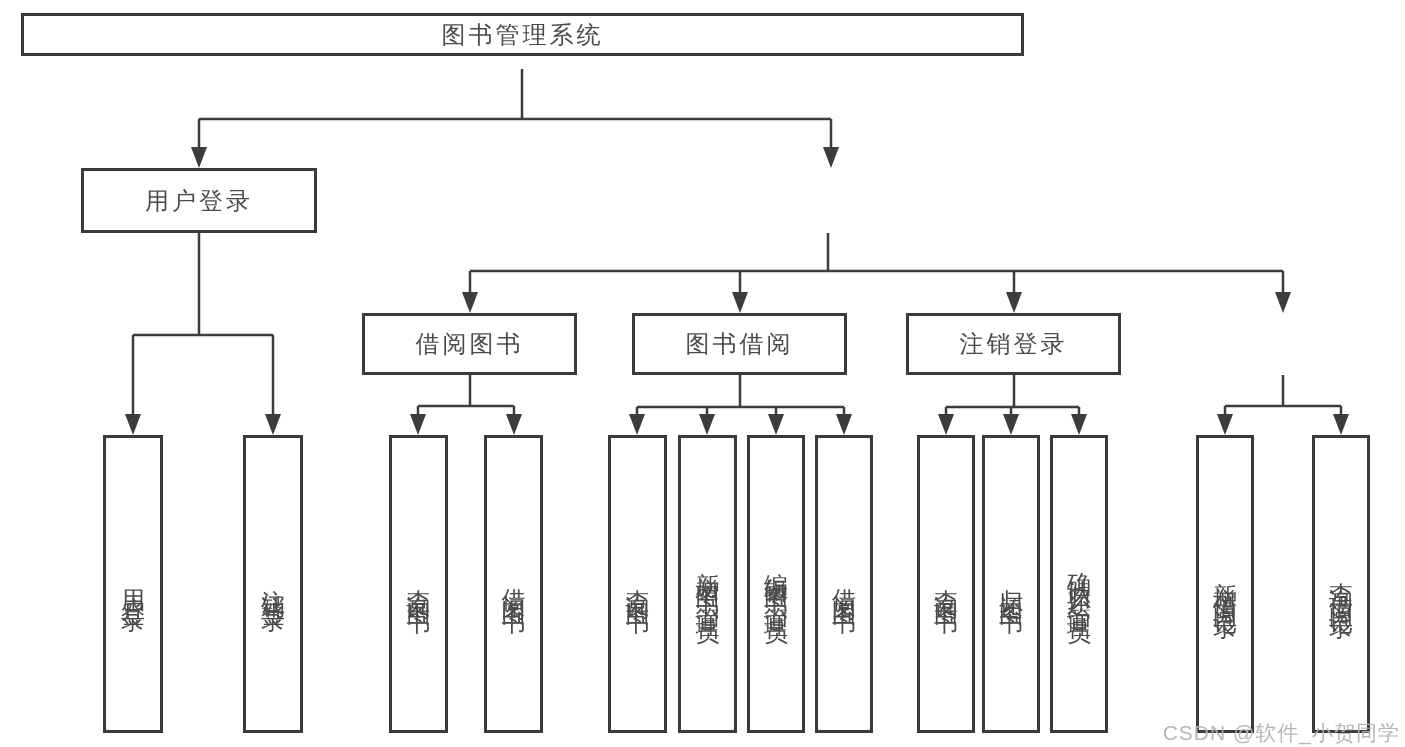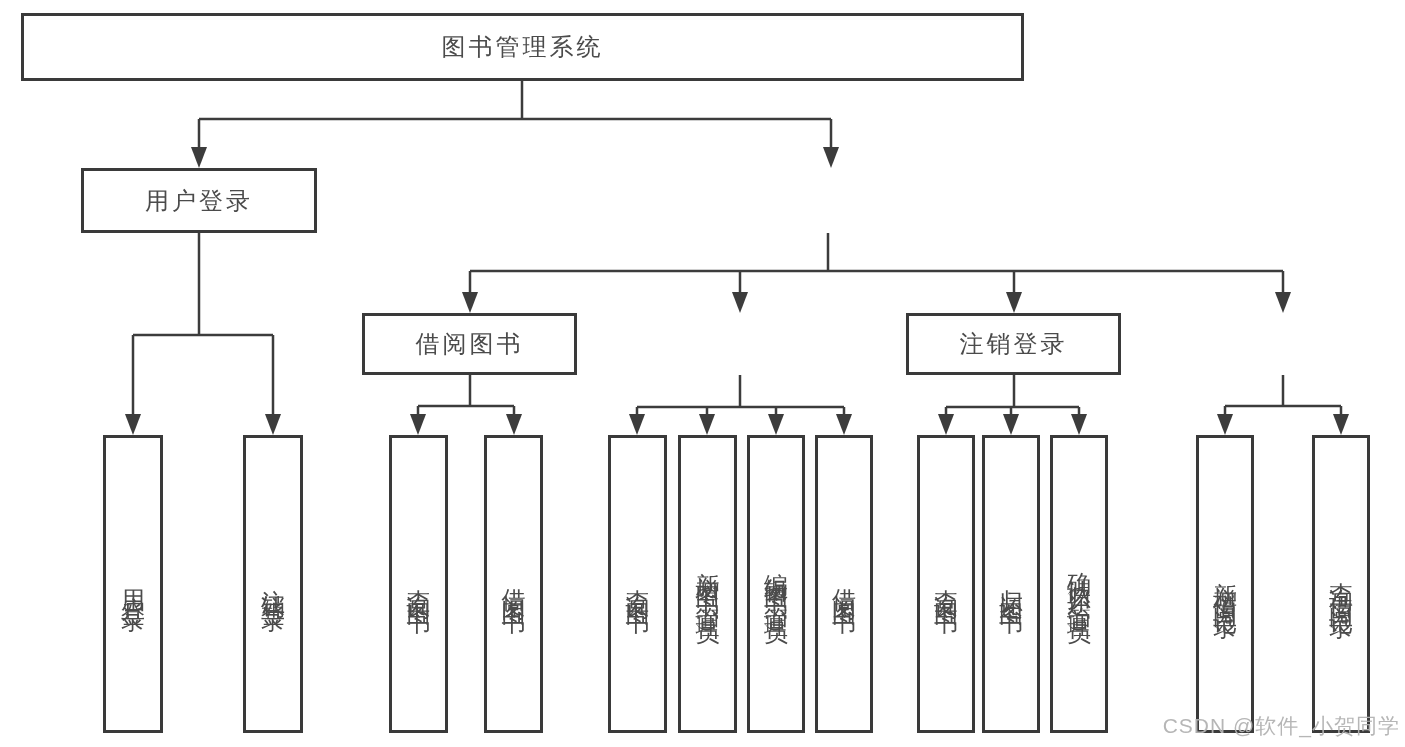--- a/index.html
+++ b/index.html
@@ -13,21 +13,21 @@
   .node{
     position:absolute;box-sizing:border-box;background:#fff;border:3px solid #3a3a3a;
     color:#4b4b4b;display:flex;align-items:center;justify-content:center;
     font-size:24px;letter-spacing:3px;z-index:2;white-space:nowrap;
   }
   .vnode{
     writing-mode:vertical-rl;text-orientation:mixed;
     letter-spacing:7px;line-height:1;white-space:normal;font-size:24px;
   }
   .watermark{
-    position:absolute;right:5px;bottom:7px;z-index:3;
+    position:absolute;right:5px;bottom:0;z-index:3;
     color:rgba(178,178,178,0.95);font-size:21px;letter-spacing:1px;
   }
 </style>
 </head>
 <body>
 
 <div class="stage">
 
   <svg class="connectors" viewBox="0 0 1405 747" xmlns="http://www.w3.org/2000/svg">
     <g>
@@ -55,25 +55,26 @@
       <polygon points="768,414 784,414 776,435"></polygon>
       <polygon points="836,414 852,414 844,435"></polygon>
       <polygon points="938,414 954,414 946,435"></polygon>
       <polygon points="1003,414 1019,414 1011,435"></polygon>
       <polygon points="1071,414 1087,414 1079,435"></polygon>
       <polygon points="1217,414 1233,414 1225,435"></polygon>
       <polygon points="1333,414 1349,414 1341,435"></polygon>
     </g>
   </svg>
 
-  <div class="node" style="left:21px;top:13px;width:1003px;height:68px">图书管理系统</div>
+  <div class="node" style="left:21px;top:13px;width:1003px;height:43px">图书管理系统</div>
 
   <div class="node" style="left:81px;top:168px;width:236px;height:65px">用户登录</div>
 
   <div class="node" style="left:362px;top:313px;width:215px;height:62px">借阅图书</div>
+  <div class="node" style="left:632px;top:313px;width:215px;height:62px">图书借阅</div>
   <div class="node" style="left:906px;top:313px;width:215px;height:62px">注销登录</div>
 
   <div class="node vnode" style="left:103px;top:435px;width:60px;height:298px">用户登录</div>
   <div class="node vnode" style="left:243px;top:435px;width:60px;height:298px">注销登录</div>
 
   <div class="node vnode" style="left:389px;top:435px;width:59px;height:298px">查询图书</div>
   <div class="node vnode" style="left:484px;top:435px;width:59px;height:298px">借阅图书</div>
 
   <div class="node vnode" style="left:608px;top:435px;width:59px;height:298px">查询图书</div>
   <div class="node vnode" style="left:678px;top:435px;width:59px;height:298px">新增图书（管理员）</div>

